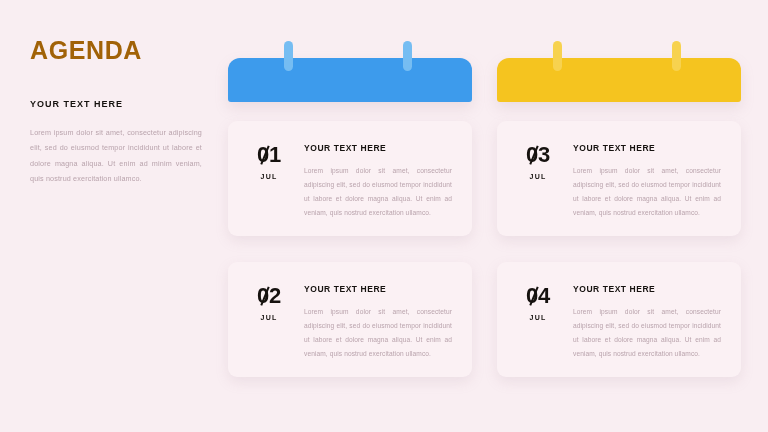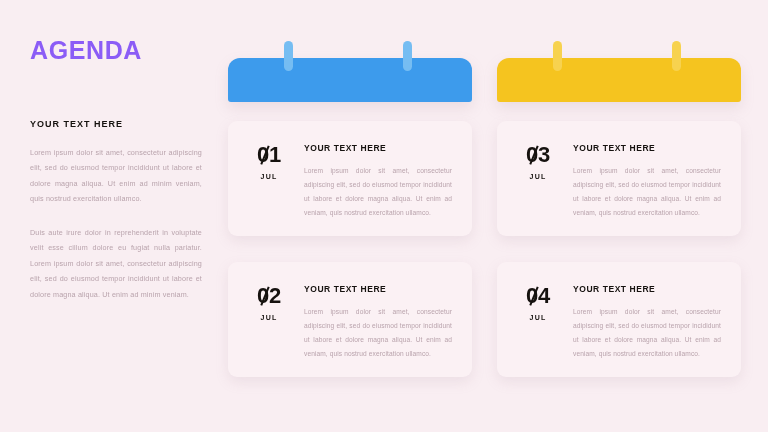--- a/index.html
+++ b/index.html
@@ -26,22 +26,22 @@
   .left-panel {
     position: absolute;
     left: 30px;
     top: 38px;
     width: 172px;
   }
   .agenda-title {
     font-size: 25px;
     font-weight: bold;
     letter-spacing: 0.6px;
-    color: #8b5cf6;
-    margin: 0 0 56px 0;
+    color: #a16207;
+    margin: 0 0 36px 0;
     line-height: 1;
   }
   .left-subtitle {
     font-size: 9px;
     font-weight: bold;
     letter-spacing: 1.0px;
     color: #16120f;
     margin: 0 0 16px 0;
   }
   .left-paragraph {
@@ -159,21 +159,20 @@
 </style>
 </head>
 <body>
 
 <div class="slide">
 
   <div class="left-panel">
     <h1 class="agenda-title">AGENDA</h1>
     <div class="left-subtitle">YOUR TEXT HERE</div>
     <p class="left-paragraph">Lorem ipsum dolor sit amet, consectetur adipiscing elit, sed do eiusmod tempor incididunt ut labore et dolore magna aliqua. Ut enim ad minim veniam, quis nostrud exercitation ullamco.</p>
-    <p class="left-paragraph">Duis aute irure dolor in reprehenderit in voluptate velit esse cillum dolore eu fugiat nulla pariatur. Lorem ipsum dolor sit amet, consectetur adipiscing elit, sed do eiusmod tempor incididunt ut labore et dolore magna aliqua. Ut enim ad minim veniam.</p>
   </div>
 
   <div class="cal-header blue">
     <span class="cal-ring r1"></span>
     <span class="cal-ring r2"></span>
   </div>
   <div class="cal-header yellow">
     <span class="cal-ring r1"></span>
     <span class="cal-ring r2"></span>
   </div>

